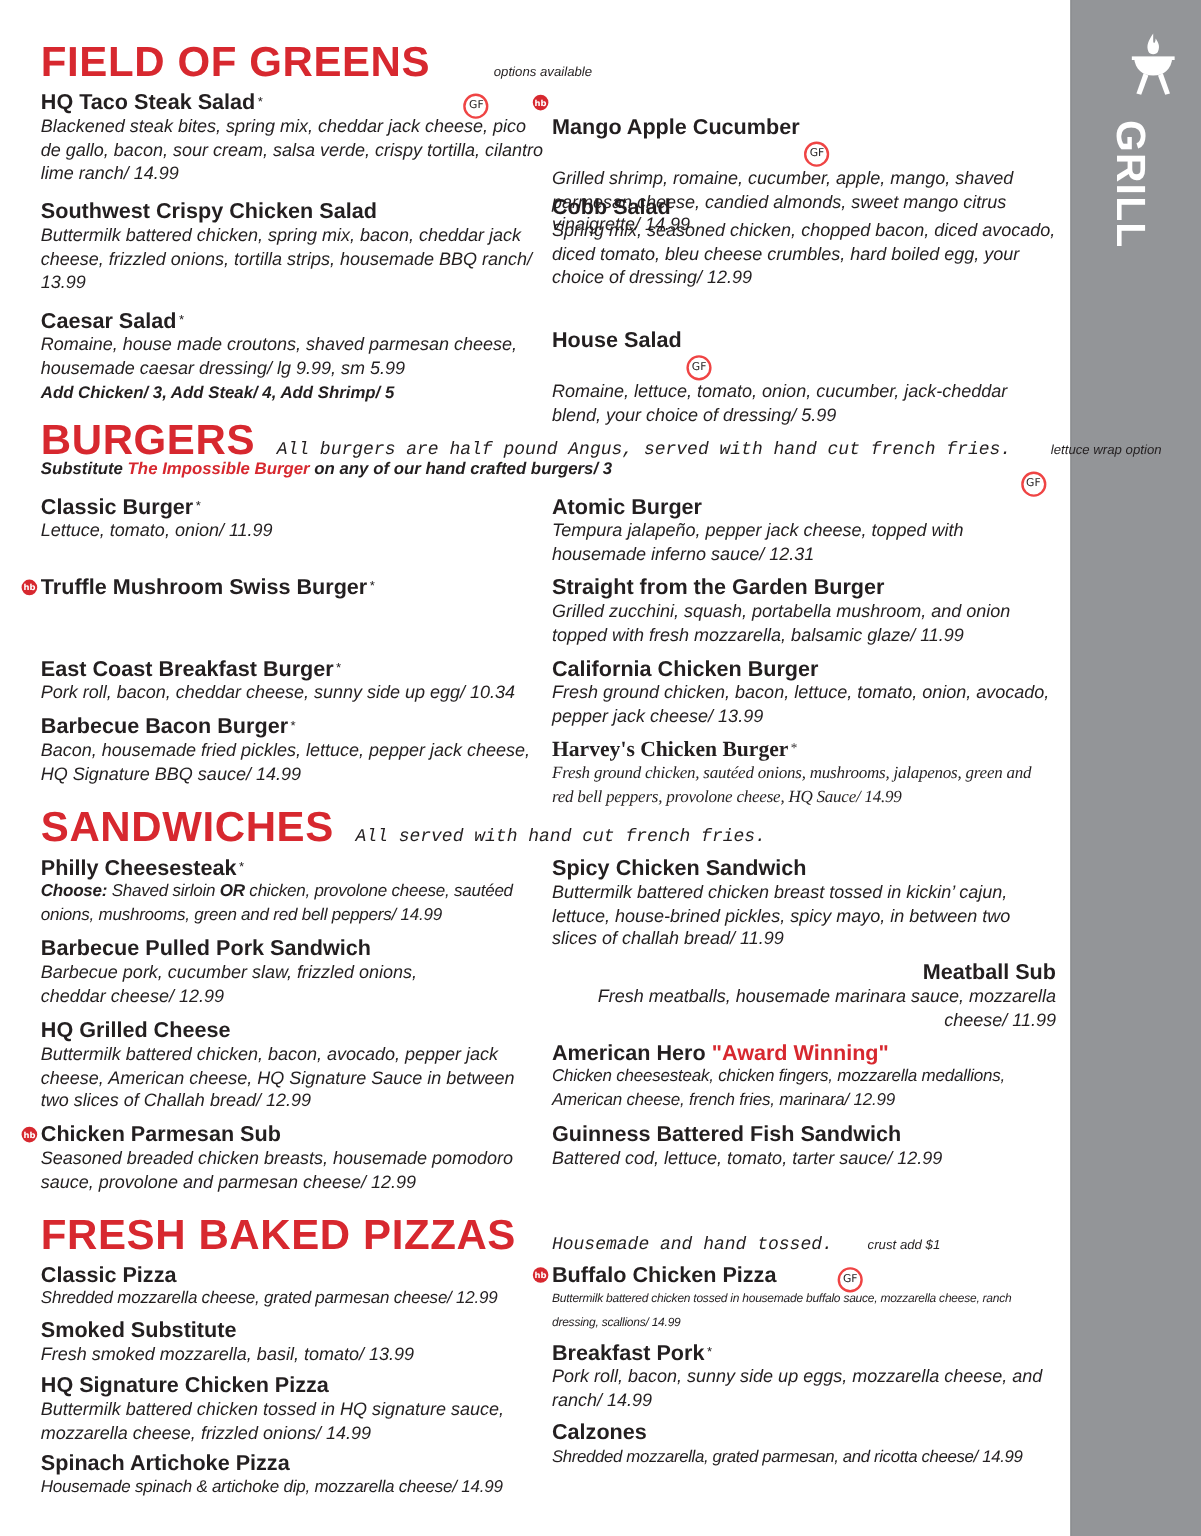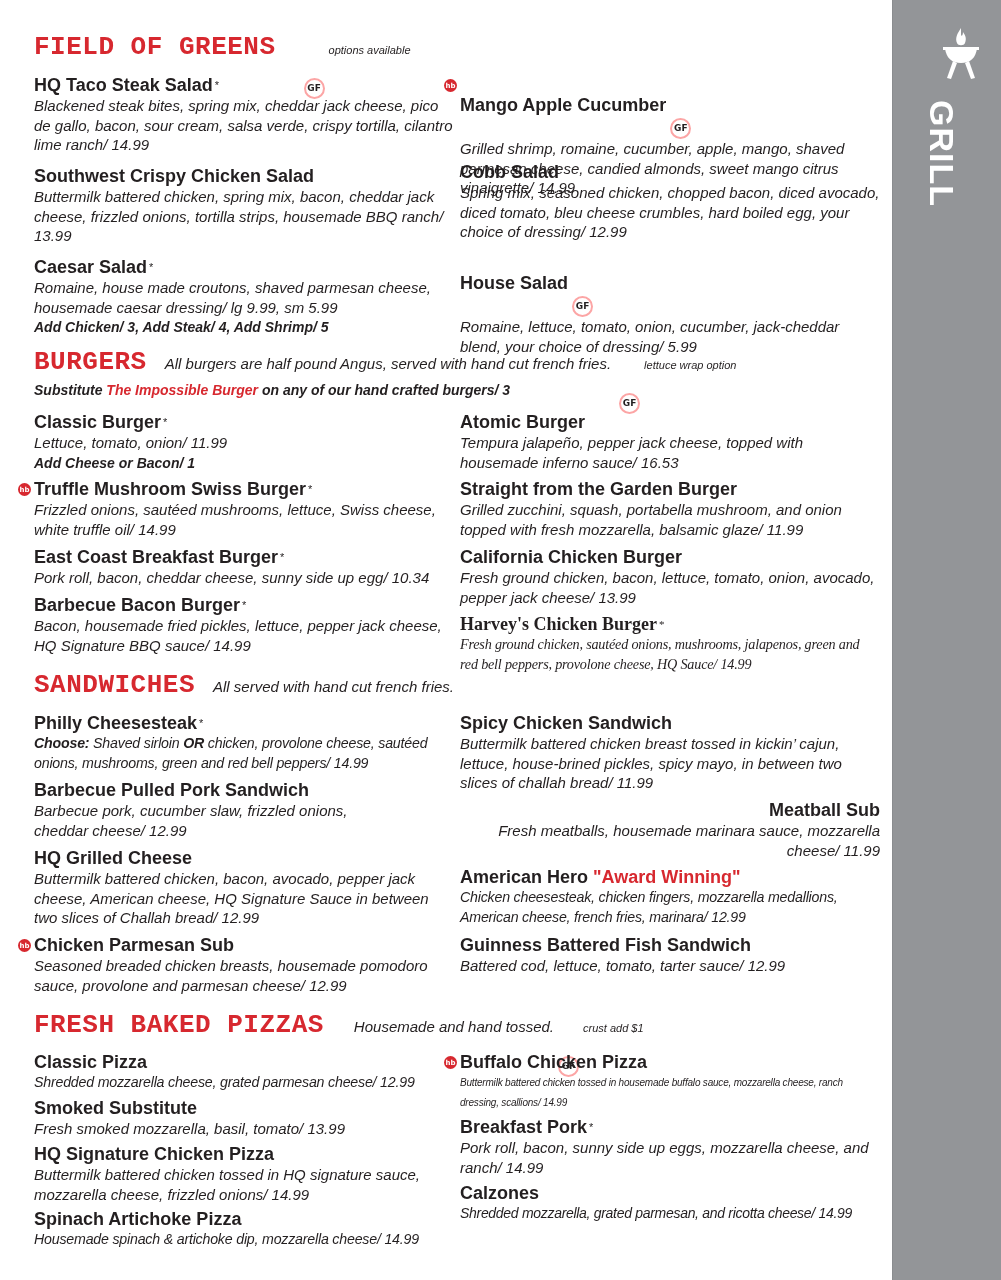--- a/index.html
+++ b/index.html
@@ -13,30 +13,30 @@
   .grill-icon { position: absolute; left: 50px; top: 26px; width: 36px; height: 56px; }
   .sidebar-label {
     position: absolute; left: 68px; top: 100px;
     transform-origin: left top; transform: rotate(90deg);
     color: #ffffff; font-weight: bold; font-size: 34px; letter-spacing: 1px;
     white-space: nowrap;
   }
 
   .section-head { position: absolute; display: flex; align-items: baseline; white-space: nowrap; }
   .section-title {
-    color: #d7282f; font-weight: bold; font-family: Liberation Mono, monospace;
-    font-size: 26px; letter-spacing: 0.5px; line-height: 1;
-  }
-  .section-note { font-style: italic; font-size: 15px; margin-left: 18px; color: #231f20; }
+    color: #d7282f; font-weight: bold; font-family: Liberation Sans, sans-serif;
+    font-size: 35px; letter-spacing: 0.5px; line-height: 1;
+  }
+  .section-note { font-style: italic; font-size: 15px; margin-left: 18px; color: #231f20; font-family: Liberation Mono, monospace; }
   .small-note { font-style: italic; font-size: 11px; margin-left: 4px; color: #231f20; }
 
   .gf {
     display: inline-flex; align-items: center; justify-content: center;
-    width: 21px; height: 21px; border: 2px solid #fca5a5; border-radius: 50%;
-    font-size: 9px; font-weight: bold; font-family: "DejaVu Sans", sans-serif;
+    width: 21px; height: 21px; border: 2px solid #ef4444; border-radius: 50%;
+    font-size: 9px; font-weight: normal; font-family: "DejaVu Sans", sans-serif;
     color: #231f20; vertical-align: middle; margin-left: 4px; line-height: 1; margin-top: 44px;
   }
 
   .item { position: absolute; width: 420px; }
   .item.right { width: 420px; }
   .item-name { font-weight: bold; font-size: 18px; line-height: 22px; white-space: nowrap; position: relative; }
   .star { font-size: 11px; vertical-align: top; font-weight: normal; margin-left: 2px; }
   .item-desc { font-style: italic; font-size: 15px; line-height: 19.5px; color: #231f20; }
   .item-desc .strong { font-weight: bold; }
   .addon { font-style: italic; font-weight: bold; font-size: 14px; line-height: 20px; }
@@ -103,38 +103,36 @@
   <span class="gf" style="margin-left:8px; align-self:center;">GF</span>
   <span class="small-note">lettuce wrap option</span>
 </div>
 <div class="sub-line">
   <span>Substitute </span><span class="red">The Impossible Burger</span><span> on any of our hand crafted burgers/ 3</span>
 </div>
 
 <div class="item" style="left:34px; top:411px;">
   <div class="item-name"><span>Classic Burger</span><span class="star">*</span></div>
   <div class="item-desc">Lettuce, tomato, onion/ 11.99</div>
-  <div class="addon">Add Cheese or Bacon/ 1</div>
 </div>
 <div class="item" style="left:34px; top:478px;">
   <div class="item-name"><span class="hb">hb</span><span>Truffle Mushroom Swiss Burger</span><span class="star">*</span></div>
-  <div class="item-desc">Frizzled onions, sautéed mushrooms, lettuce, Swiss cheese,  white truffle oil/ 14.99</div>
 </div>
 <div class="item" style="left:34px; top:546px;">
   <div class="item-name"><span>East Coast Breakfast Burger</span><span class="star">*</span></div>
   <div class="item-desc">Pork roll, bacon, cheddar cheese, sunny side up egg/ 10.34</div>
 </div>
 <div class="item" style="left:34px; top:594px;">
   <div class="item-name"><span>Barbecue Bacon Burger</span><span class="star">*</span></div>
   <div class="item-desc">Bacon, housemade fried pickles, lettuce, pepper jack cheese, HQ Signature BBQ sauce/ 14.99</div>
 </div>
 
 <div class="item right" style="left:460px; top:411px;">
   <div class="item-name">Atomic Burger</div>
-  <div class="item-desc">Tempura jalapeño, pepper jack cheese, topped with housemade inferno sauce/ 16.53</div>
+  <div class="item-desc">Tempura jalapeño, pepper jack cheese, topped with housemade inferno sauce/ 12.31</div>
 </div>
 <div class="item right" style="left:460px; top:478px;">
   <div class="item-name">Straight from the Garden Burger</div>
   <div class="item-desc">Grilled zucchini, squash, portabella mushroom, and onion topped with fresh mozzarella, balsamic glaze/ 11.99</div>
 </div>
 <div class="item right" style="left:460px; top:546px;">
   <div class="item-name">California Chicken Burger</div>
   <div class="item-desc">Fresh ground chicken, bacon, lettuce, tomato, onion, avocado, pepper jack cheese/ 13.99</div>
 </div>
 <div class="item right" style="left:460px; top:613px;font-family:Liberation Serif, serif;">

